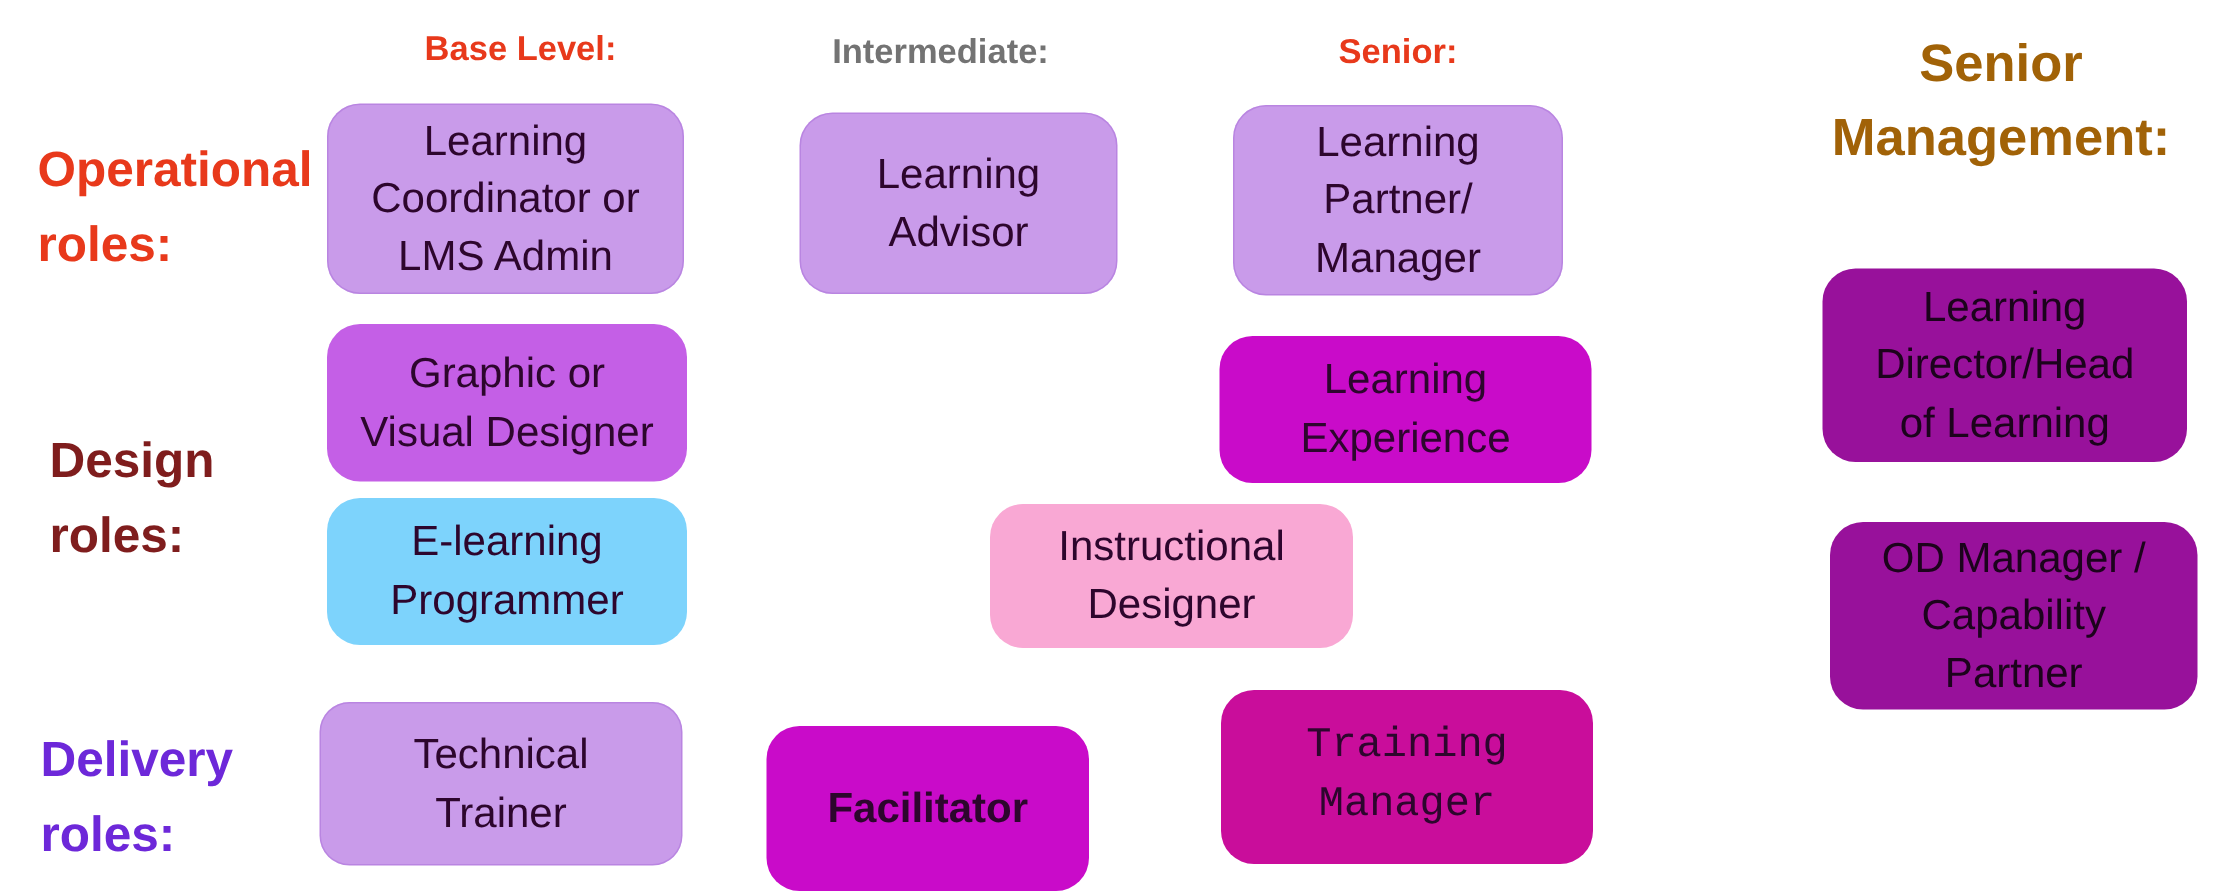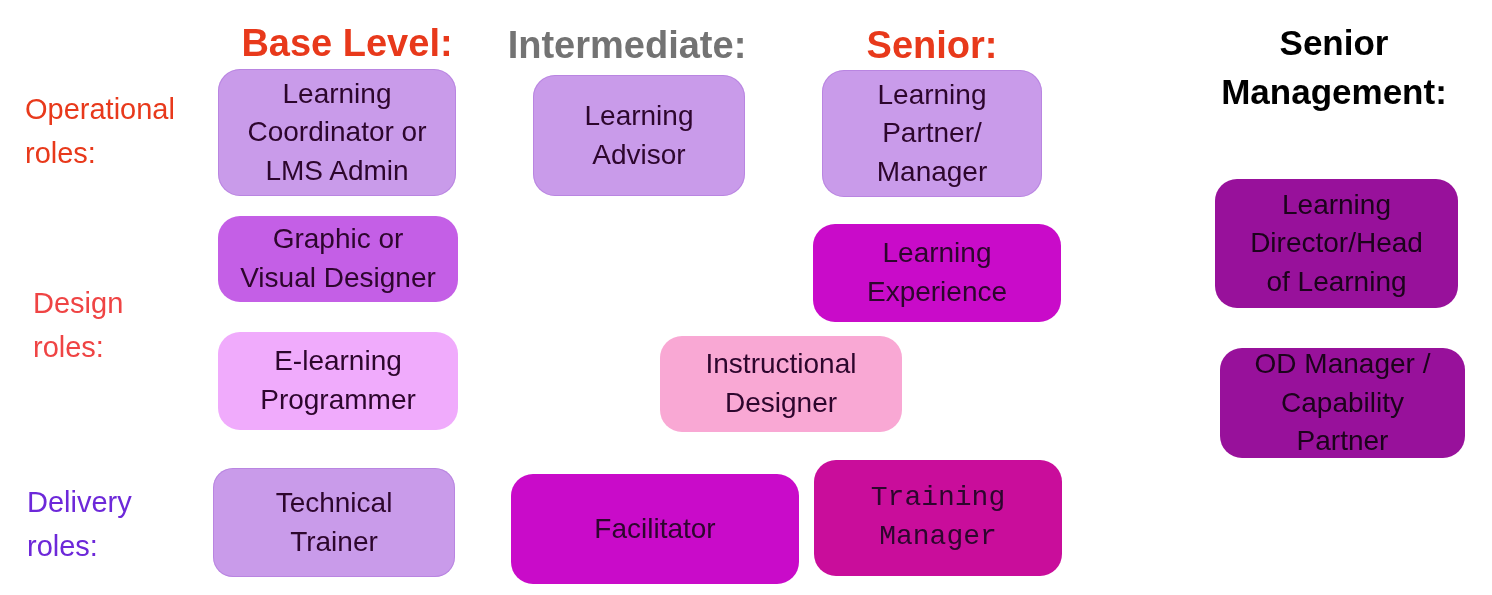--- a/index.html
+++ b/index.html
@@ -8,35 +8,35 @@
     width: 1492px;
     height: 595px;
     background: #ffffff;
     overflow: hidden;
     font-family: "Liberation Sans", sans-serif;
   }
   
   .col-header {
     position: absolute;
     font-weight: 700;
-    font-size: 38px;
+    font-size: 23px;
     text-align: center;
     white-space: pre-line;
     line-height: 1.45;
   }
   .h0 { left: 217px; top: 16px;  width: 260px; }
   .h1 { left: 497px; top: 18px;  width: 260px; }
   .h2 { left: 802px; top: 18px;  width: 260px; }
   .h3 { left: 1184px; top: 18px; width: 300px; font-size: 35px; line-height: 1.4; }
 
   
   .row-label {
     position: absolute;
-    font-weight: 400;
-    font-size: 29px;
+    font-weight: 700;
+    font-size: 33px;
     white-space: pre-line;
     line-height: 1.5;
   }
   .r0 { left: 25px; top: 88px;  }
   .r1 { left: 33px; top: 282px; }
   .r2 { left: 27px; top: 481px; }
 
   
   .role-box {
     position: absolute;
@@ -48,59 +48,59 @@
     white-space: pre-line;
     font-size: 28px;
     line-height: 1.38;
     font-weight: 400;
   }
   .light-edge { box-shadow: 0 0 0 1px rgba(167,106,214,0.45) inset; }
 
   .b0  { left: 218px;  top: 69px;  width: 238px; height: 127px; }
   .b1  { left: 533px;  top: 75px;  width: 212px; height: 121px; }
   .b2  { left: 822px;  top: 70px;  width: 220px; height: 127px; }
-  .b3  { left: 218px;  top: 216px; width: 240px; height: 86px; }
+  .b3  { left: 218px;  top: 216px; width: 240px; height: 105px; }
   .b4  { left: 218px;  top: 332px; width: 240px; height: 98px;  }
   .b5  { left: 813px;  top: 224px; width: 248px; height: 98px;  }
   .b6  { left: 660px;  top: 336px; width: 242px; height: 96px;  }
   .b7  { left: 213px;  top: 468px; width: 242px; height: 109px; border-radius: 20px; }
-  .b8  { left: 511px;  top: 474px; width: 288px; height: 110px; }
+  .b8  { left: 511px;  top: 484px; width: 215px; height: 110px; font-weight: bold; }
   .b9  { left: 814px;  top: 460px; width: 248px; height: 116px; font-family: Liberation Mono, monospace; }
   .b10 { left: 1215px; top: 179px; width: 243px; height: 129px; }
-  .b11 { left: 1220px; top: 348px; width: 245px; height: 110px; }
+  .b11 { left: 1220px; top: 348px; width: 245px; height: 125px; }
 </style>
 </head>
 <body>
 
 <div class="canvas">
 
   <div class="col-header h0" style="color: rgb(232, 57, 27);">Base Level:</div>
   <div class="col-header h1" style="color: #737373;">Intermediate:</div>
   <div class="col-header h2" style="color: rgb(232, 57, 27);">Senior:</div>
-  <div class="col-header h3" style="color: #000000;">Senior
+  <div class="col-header h3" style="color: #a16207;">Senior
 Management:</div>
 
   <div class="row-label r0" style="color: rgb(232, 57, 27);">Operational
 roles:</div>
-  <div class="row-label r1" style="color: #ef4444;">Design
+  <div class="row-label r1" style="color: #7f1d1d;">Design
 roles:</div>
   <div class="row-label r2" style="color: #6d28d9;">Delivery
 roles:</div>
 
   <div class="role-box b0 light-edge" style="background: rgb(201, 155, 234); color: rgb(45, 6, 45);">Learning
 Coordinator or
 LMS Admin</div>
   <div class="role-box b1 light-edge" style="background: rgb(201, 155, 234); color: rgb(45, 6, 45);">Learning
 Advisor</div>
   <div class="role-box b2 light-edge" style="background: rgb(201, 155, 234); color: rgb(45, 6, 45);">Learning
 Partner/
 Manager</div>
   <div class="role-box b3" style="background: rgb(196, 95, 230); color: rgb(45, 6, 45);">Graphic or
 Visual Designer</div>
-  <div class="role-box b4" style="background: #f0abfc; color: rgb(45, 6, 45);">E-learning
+  <div class="role-box b4" style="background: #7dd3fc; color: rgb(45, 6, 45);">E-learning
 Programmer</div>
   <div class="role-box b5" style="background: rgb(201, 11, 201); color: rgb(45, 6, 45);">Learning
 Experience</div>
   <div class="role-box b6" style="background: #f9a8d4; color: rgb(45, 6, 45);">Instructional
 Designer</div>
   <div class="role-box b7 light-edge" style="background: rgb(201, 155, 234); color: rgb(45, 6, 45);">Technical
 Trainer</div>
   <div class="role-box b8" style="background: rgb(201, 11, 201); color: rgb(45, 6, 45);">Facilitator</div>
   <div class="role-box b9" style="background: rgb(201, 13, 155); color: rgb(45, 6, 45);">Training
 Manager</div>

